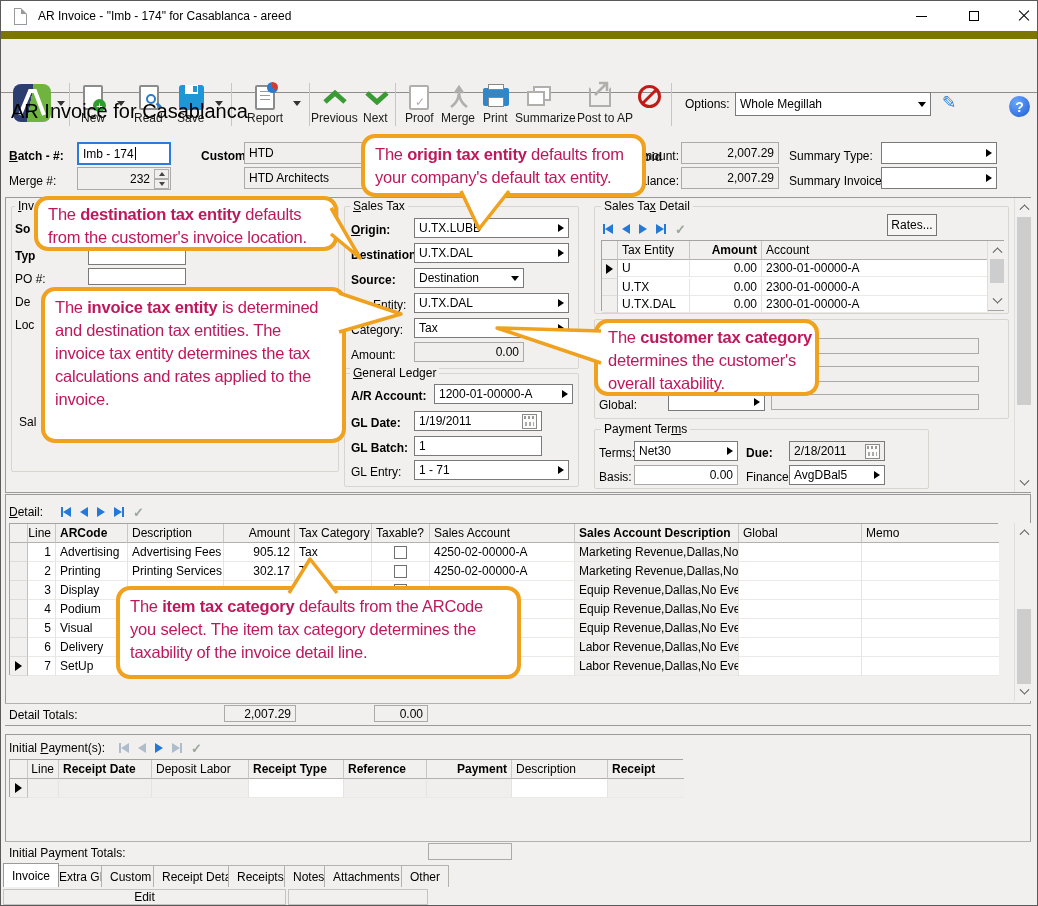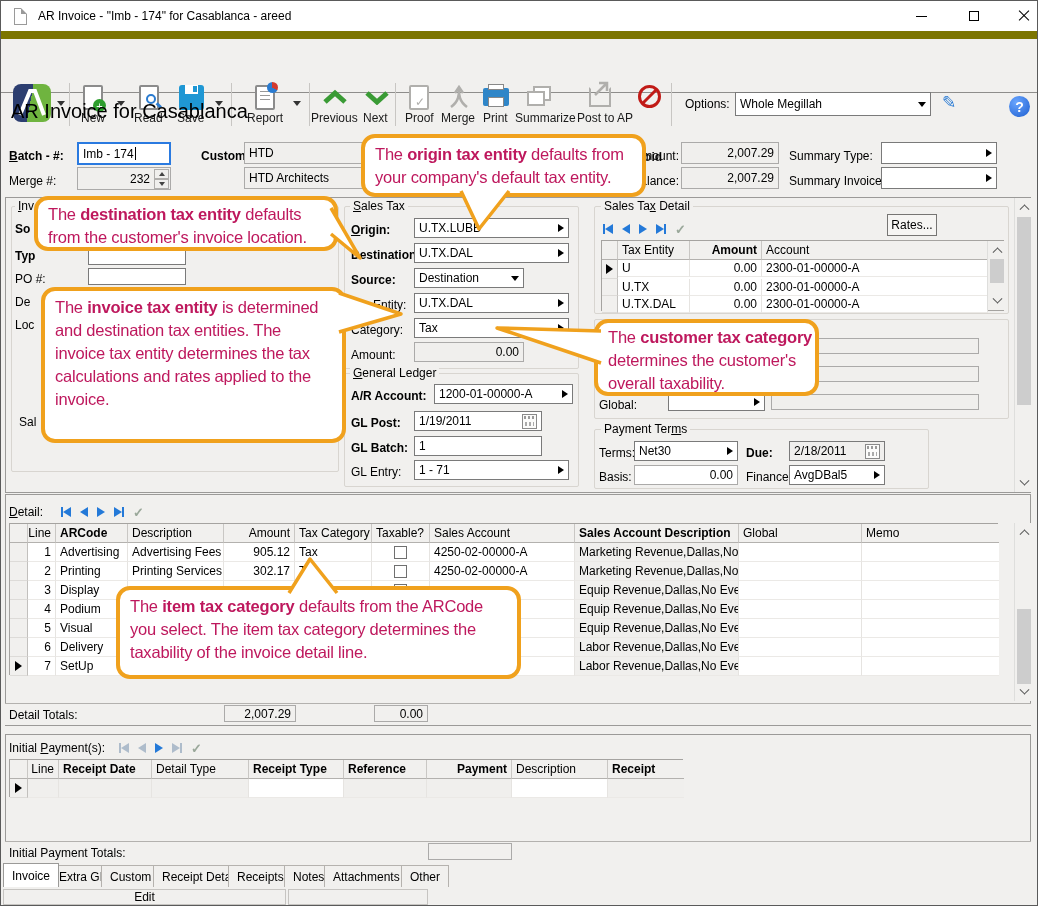--- a/index.html
+++ b/index.html
@@ -288,21 +288,21 @@
   <div class="lbl" style="left:350px; top:347px;">Amount:</div>
   <div class="ro right" style="left:413px; top:341px; width:110px; height:20px;">0.00</div>
 
   <div class="gbox" style="left:343px; top:372px; width:235px; height:114px;"></div>
   <div class="gtitle" style="left:349px; top:365px;"><span class="u">G</span><span>eneral Ledger</span></div>
   <div class="lbl b" style="left:350px; top:388px;">A/R Account:</div>
   <div class="combo" style="left:433px; top:383px; width:139px; height:20px;">
       <span>1200-01-00000-A</span>
       <span class="ar-r"></span>
     </div>
-  <div class="lbl b" style="left:350px; top:415px;">GL Post:</div>
+  <div class="lbl b" style="left:350px; top:415px;">GL Date:</div>
   <div class="wb" style="left:413px; top:410px; width:128px; height:20px; justify-content:space-between;">
       <span>1/19/2011</span>
       <span class="cal"></span>
     </div>
   <div class="lbl b" style="left:350px; top:440px;">GL Batch:</div>
   <div class="wb" style="left:413px; top:435px; width:128px; height:20px;">1</div>
   <div class="lbl" style="left:350px; top:464px;">GL Entry:</div>
   <div class="combo" style="left:413px; top:459px; width:155px; height:20px;">
       <span>1 - 71</span>
       <span class="ar-r"></span>
@@ -576,21 +576,21 @@
         <span class="vbar"></span>
       </span>
     <span class="vcheck">✓</span>
   </div>
 
   <div class="grid" style="left:8px; top:758px; width:674px; height:38px;">
     <div class="grow">
       <div class="hc" style="width:18px;"></div>
       <div class="hc num" style="width:31px;">Line</div>
       <div class="hc b" style="width:93px;">Receipt Date</div>
-      <div class="hc" style="width:97px;">Detail Type</div>
+      <div class="hc" style="width:97px;">Deposit Labor</div>
       <div class="hc b" style="width:95px;">Receipt Type</div>
       <div class="hc b" style="width:83px;">Reference</div>
       <div class="hc num b" style="width:85px;">Payment</div>
       <div class="hc" style="width:96px;">Description</div>
       <div class="hc b" style="width:76px; border-right:none;">Receipt</div>
     </div>
     <div class="grow">
       <div class="selc" style="width:18px;">
           <div class="rowptr"></div>
         </div>

